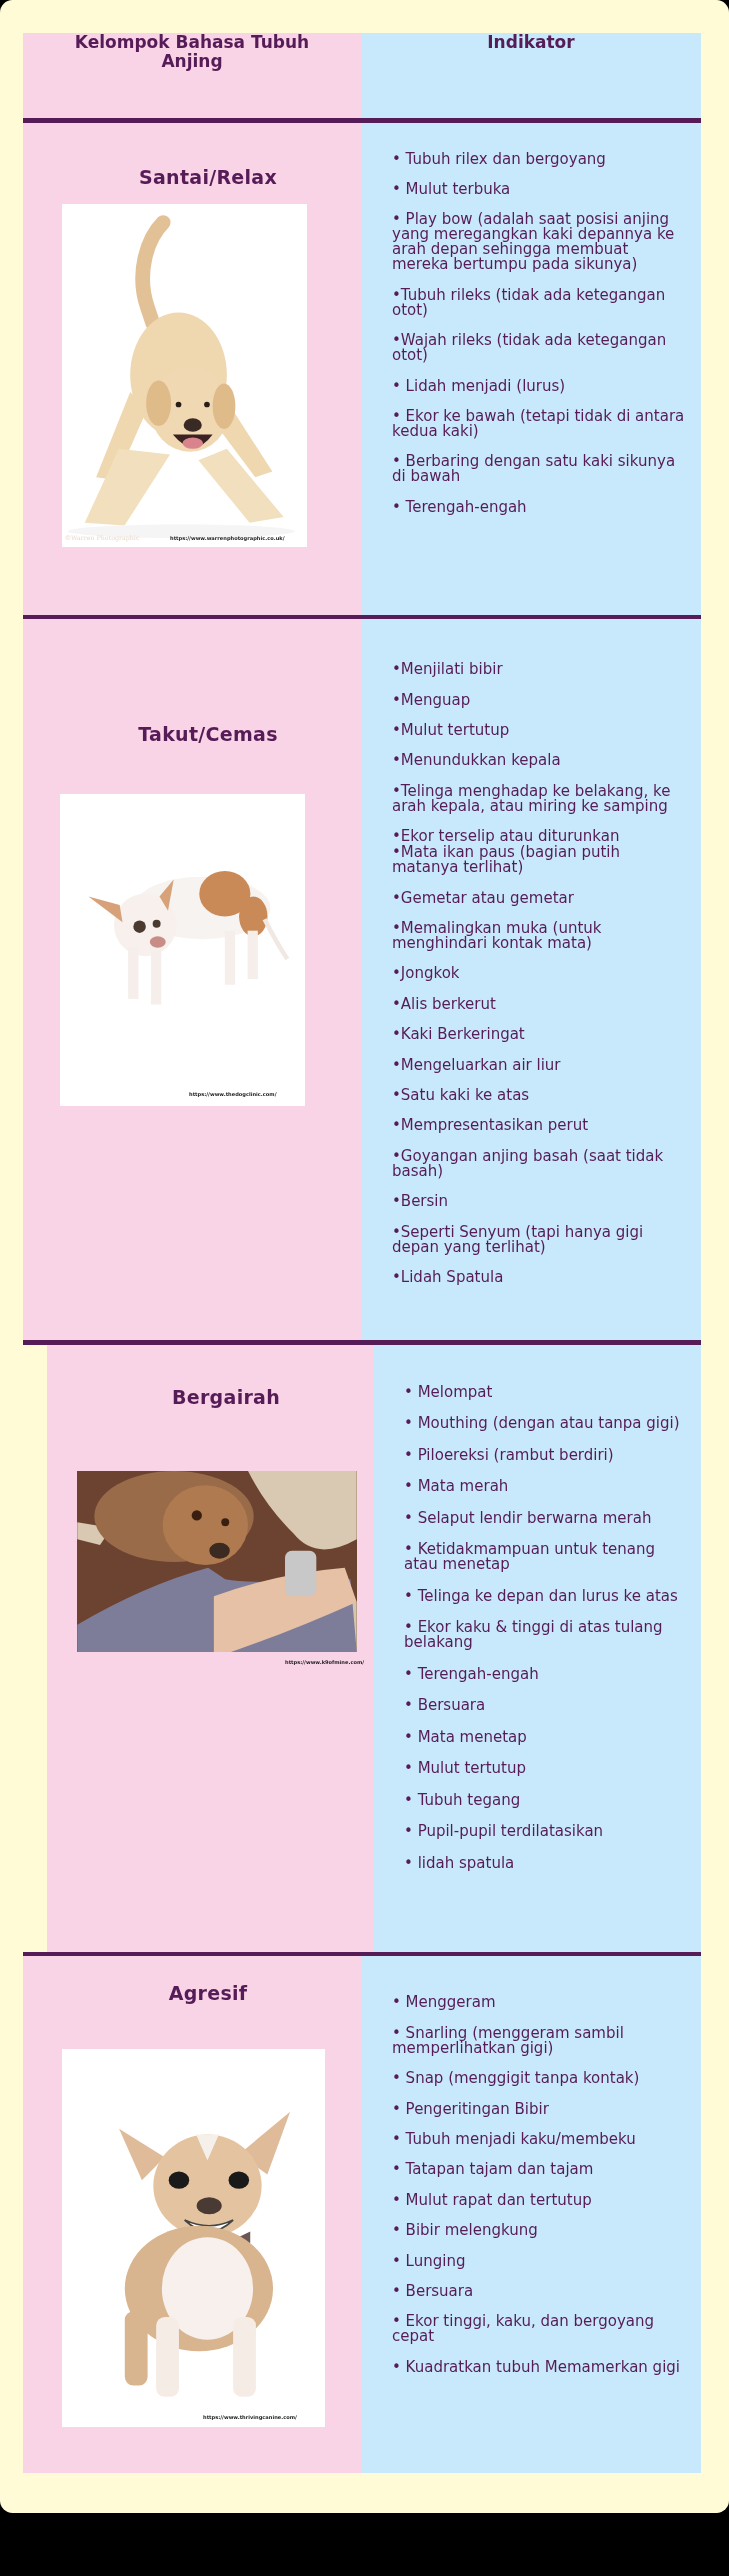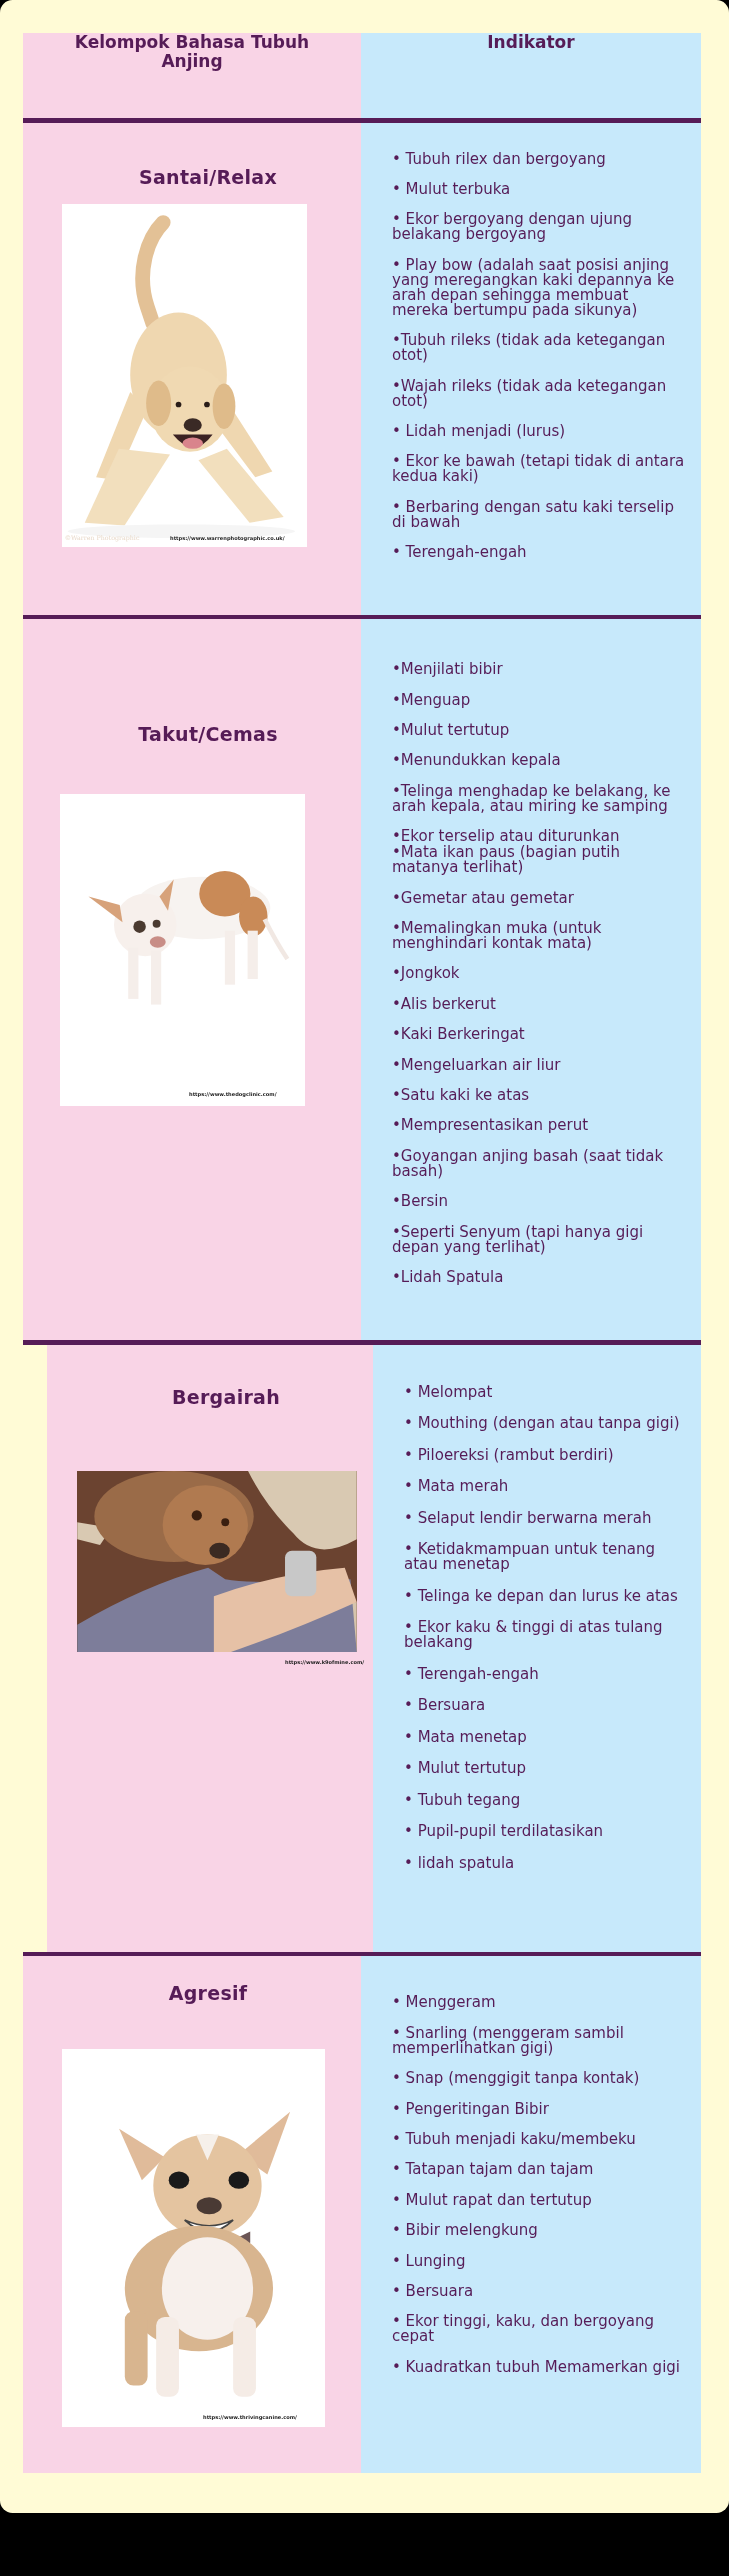--- a/index.html
+++ b/index.html
@@ -81,27 +81,26 @@
             <ellipse cx="210" cy="575" rx="200" ry="12" fill="#f5f5f5"></ellipse>
           </svg>
           <span class="credit" style="left:2.8px; top:330px; font-family:'DejaVu Serif', serif; font-weight:normal; color:#e8d8c8; font-size:6.3px;">©Warren Photographic</span>
           <span class="credit" style="left:108px; top:331px; font-size:5.1px;">https://www.warrenphotographic.co.uk/</span>
         </div>
       </div>
       <div class="col-right">
         <ul class="indicators" style="top:29px;">
           <li>• Tubuh rilex dan bergoyang</li>
           <li>• Mulut terbuka</li>
-          <li>• Ekor bergoyang dengan ujung belakang bergoyang</li>
           <li>• Play bow (adalah saat posisi anjing yang meregangkan kaki depannya ke arah depan sehingga membuat mereka bertumpu pada sikunya)</li>
           <li>•Tubuh rileks (tidak ada ketegangan otot)</li>
           <li>•Wajah rileks (tidak ada ketegangan otot)</li>
           <li>• Lidah menjadi (lurus)</li>
           <li>• Ekor ke bawah (tetapi tidak di antara kedua kaki)</li>
-          <li>• Berbaring dengan satu kaki terselip di bawah</li>
+          <li>• Berbaring dengan satu kaki sikunya di bawah</li>
           <li>• Terengah-engah</li>
         </ul>
       </div>
     </div>
     <div class="divider"></div>
 
     <div class="row" style="height:721px;">
       <div class="col-left">
         <div class="group-title" style="top:104px;">Takut/Cemas</div>
         <div class="photo" style="left:37px; top:175px; width:245px; height:312px;">

